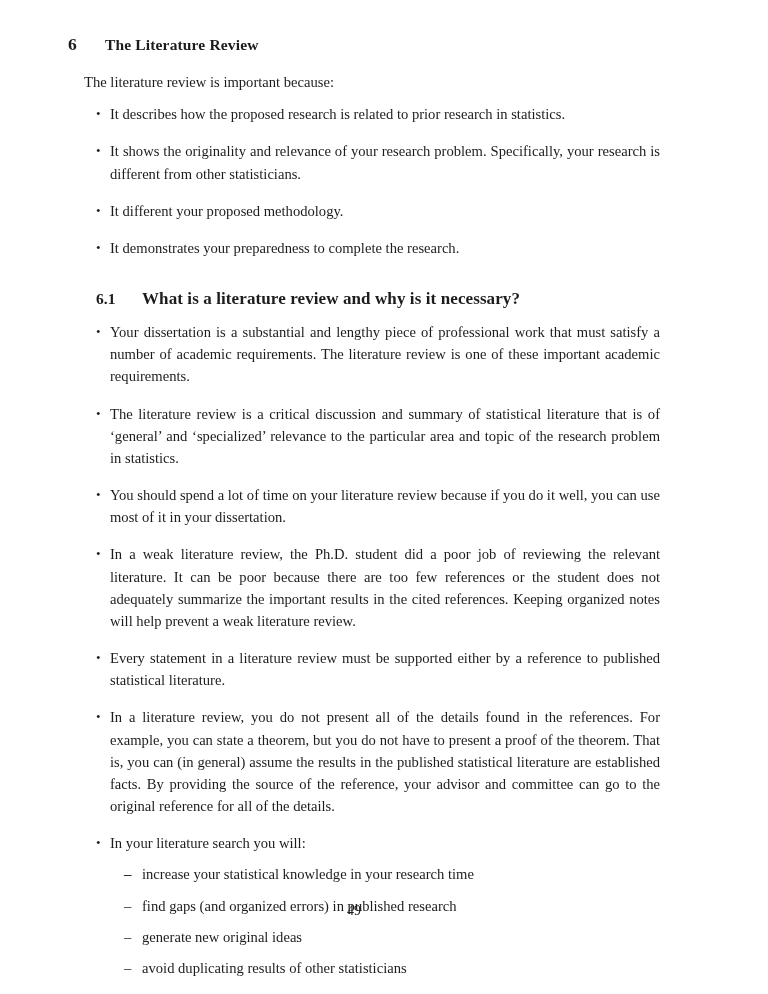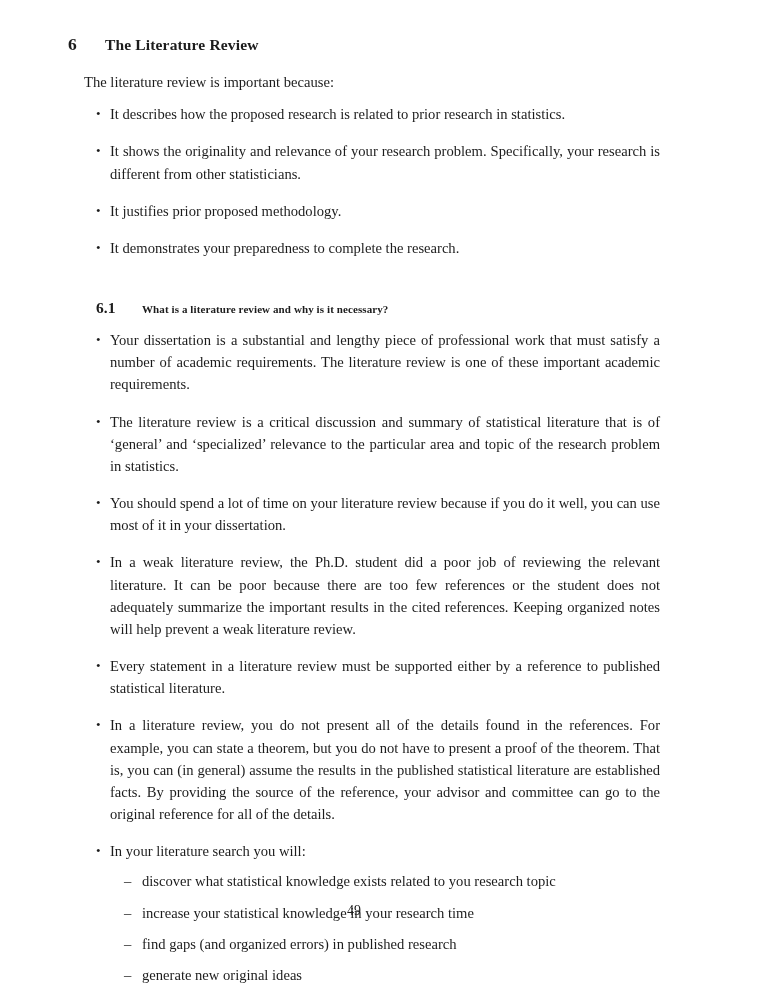--- a/index.html
+++ b/index.html
@@ -54,23 +54,22 @@
     font-weight: bold;
     margin: 30px 0 12px 0;
   }
   .subsection-heading .sec-num {
     font-size: 15.5px;
     width: 46px;
     flex: 0 0 46px;
     margin-left: 28px;
   }
   .subsection-heading .sec-title {
-    font-size: 11px;
+    font-size: 17px;
     letter-spacing: 0.1px;
-    margin-top: 14px;
   }
 
   
   .body-para {
     font-size: 14.6px;
     line-height: 1.52;
     margin: 0 0 10px 16px;
     text-align: left;
   }
 
@@ -157,21 +156,21 @@
       <li>
         <span class="bullet-mark">•</span>
         <span>It describes how the proposed research is related to prior research in statistics.</span>
       </li>
       <li>
         <span class="bullet-mark">•</span>
         <span>It shows the originality and relevance of your research problem. Specifically, your research is different from other statisticians.</span>
       </li>
       <li>
         <span class="bullet-mark">•</span>
-        <span>It justifies prior proposed methodology.</span>
+        <span>It different your proposed methodology.</span>
       </li>
       <li>
         <span class="bullet-mark">•</span>
         <span>It demonstrates your preparedness to complete the research.</span>
       </li>
     </ul>
 
     <h2 class="subsection-heading">
       <span class="sec-num">6.1</span>
       <span class="sec-title">What is a literature review and why is it necessary?</span>
@@ -202,21 +201,20 @@
         <span class="bullet-mark">•</span>
         <span>In a literature review, you do not present all of the details found in the references. For example, you can state a theorem, but you do not have to present a proof of the theorem. That is, you can (in general) assume the results in the published statistical literature are established facts. By providing the source of the reference, your advisor and committee can go to the original reference for all of the details.</span>
       </li>
       <li>
         <span class="bullet-mark">•</span>
         <span>In your literature search you will:</span>
 
         <ul class="dash-list">
           <li>
             <span class="dash-mark">–</span>
-            <span>discover what statistical knowledge exists related to you research topic</span>
           </li>
           <li>
             <span class="dash-mark">–</span>
             <span>increase your statistical knowledge in your research time</span>
           </li>
           <li>
             <span class="dash-mark">–</span>
             <span>find gaps (and organized errors) in published research</span>
           </li>
           <li>

